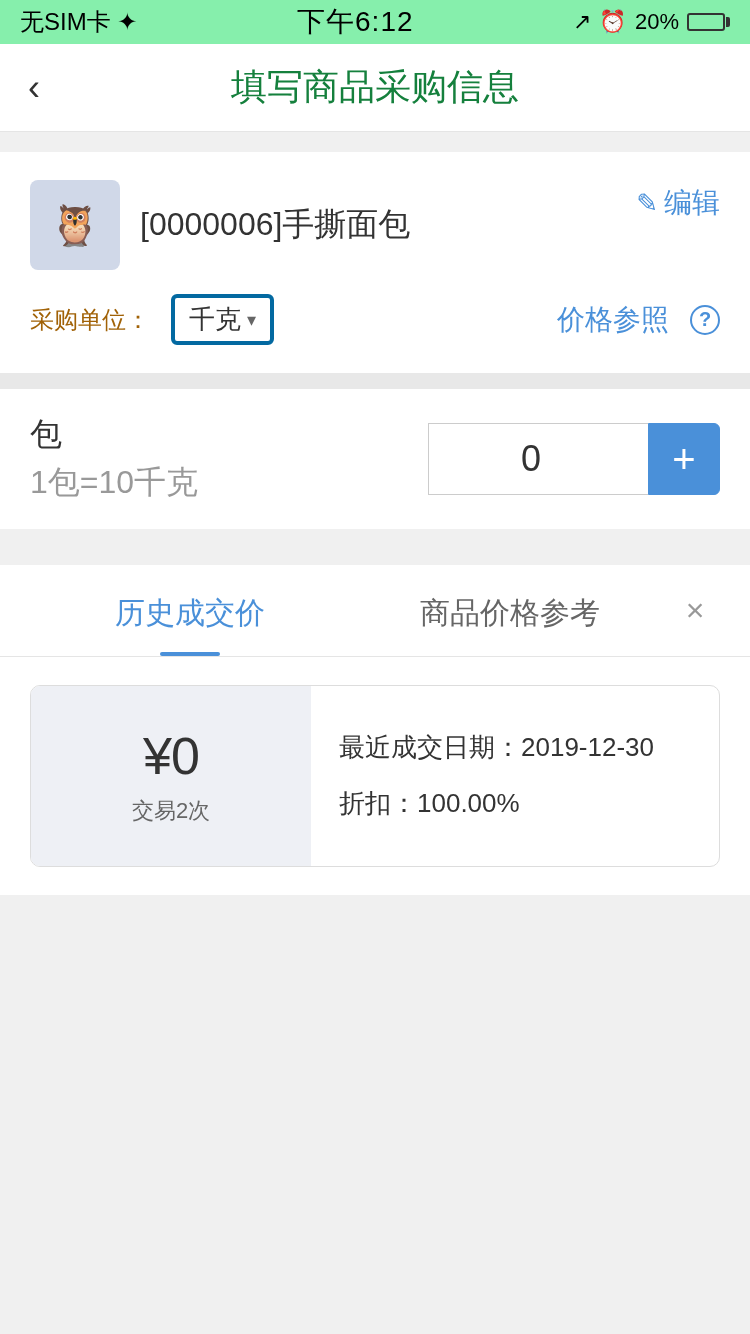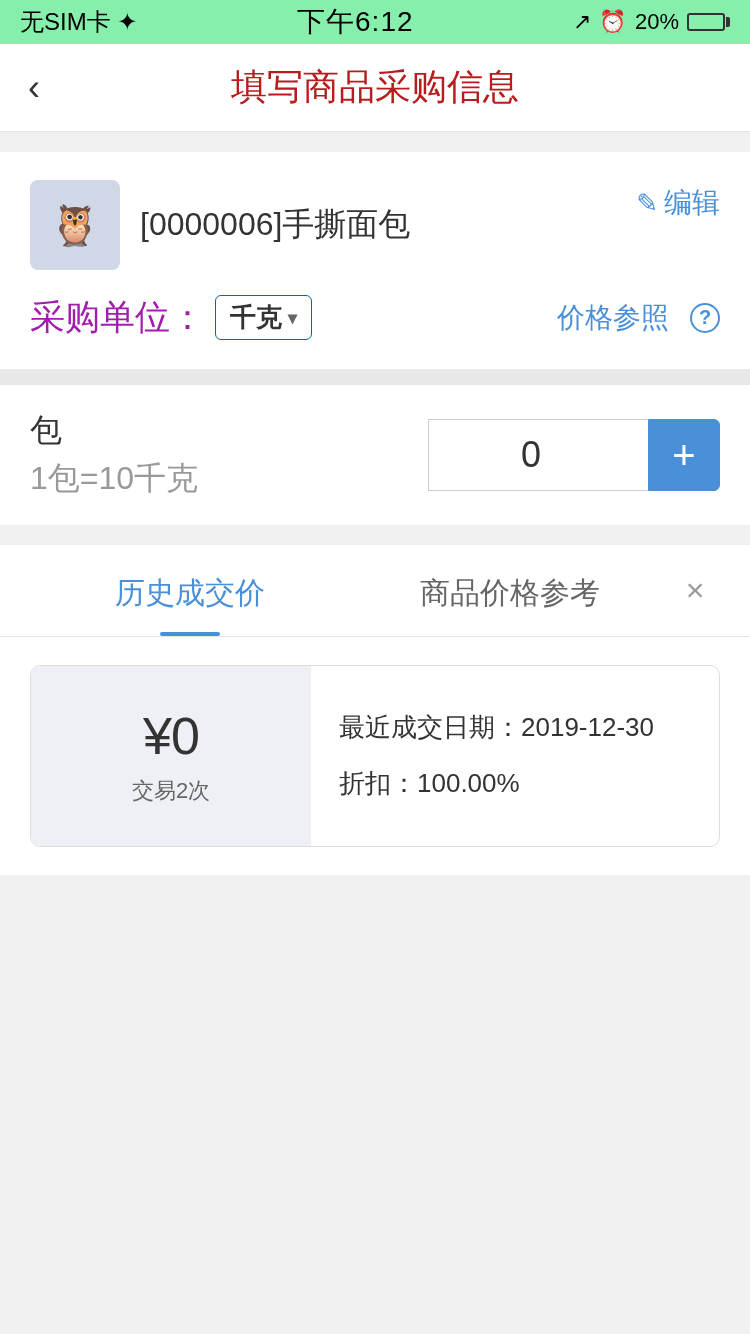--- a/index.html
+++ b/index.html
@@ -82,21 +82,21 @@
     .nav-back {
       position: absolute;
       left: 28px;
       font-size: 36px;
       color: #333;
       cursor: pointer;
     }
     .nav-title {
       font-size: 36px;
       font-weight: 500;
-      color: #b91c1c;
+      color: #15803d;
     }
 
     
     .product-card {
       background: #fff;
       margin-top: 20px;
       padding: 28px 30px;
     }
     .product-header {
       display: flex;
@@ -143,36 +143,35 @@
       font-size: 26px;
     }
 
     .product-unit-row {
       display: flex;
       align-items: center;
       justify-content: space-between;
       margin-top: 20px;
     }
     .unit-label {
-      font-size: 35px;
-      color: #a21caf;
+      font-size: 24px;
+      color: #a16207;
       text-align: right;
     }
     .unit-select {
       display: inline-flex;
       align-items: center;
       gap: 6px;
-      border: 1px solid #0369a1;
+      border: 4px solid #0369a1;
       border-radius: 6px;
       padding: 4px 14px;
       font-size: 26px;
       color: #333;
       cursor: pointer;
-      margin-left: 10px;
-      font-weight: bold;
+      margin-left: 21px;
     }
     .chevron-down {
       font-size: 18px;
       color: #666;
     }
     .price-ref {
       display: flex;
       align-items: center;
       gap: 21px;
       color: #4a90d9;
@@ -247,21 +246,21 @@
       align-items: center;
       justify-content: center;
       cursor: pointer;
       border-radius: 0 6px 6px 0;
       border: 1px solid #4a90d9;
     }
 
     
     .tabs-panel {
       background: #fff;
-      margin-top: 20px;
+      margin-top: 36px;
     }
     .tabs-header {
       display: flex;
       align-items: center;
       border-bottom: 1px solid #e5e5e5;
       padding: 0 30px;
       position: relative;
     }
     .tab-item {
       flex: 1;

